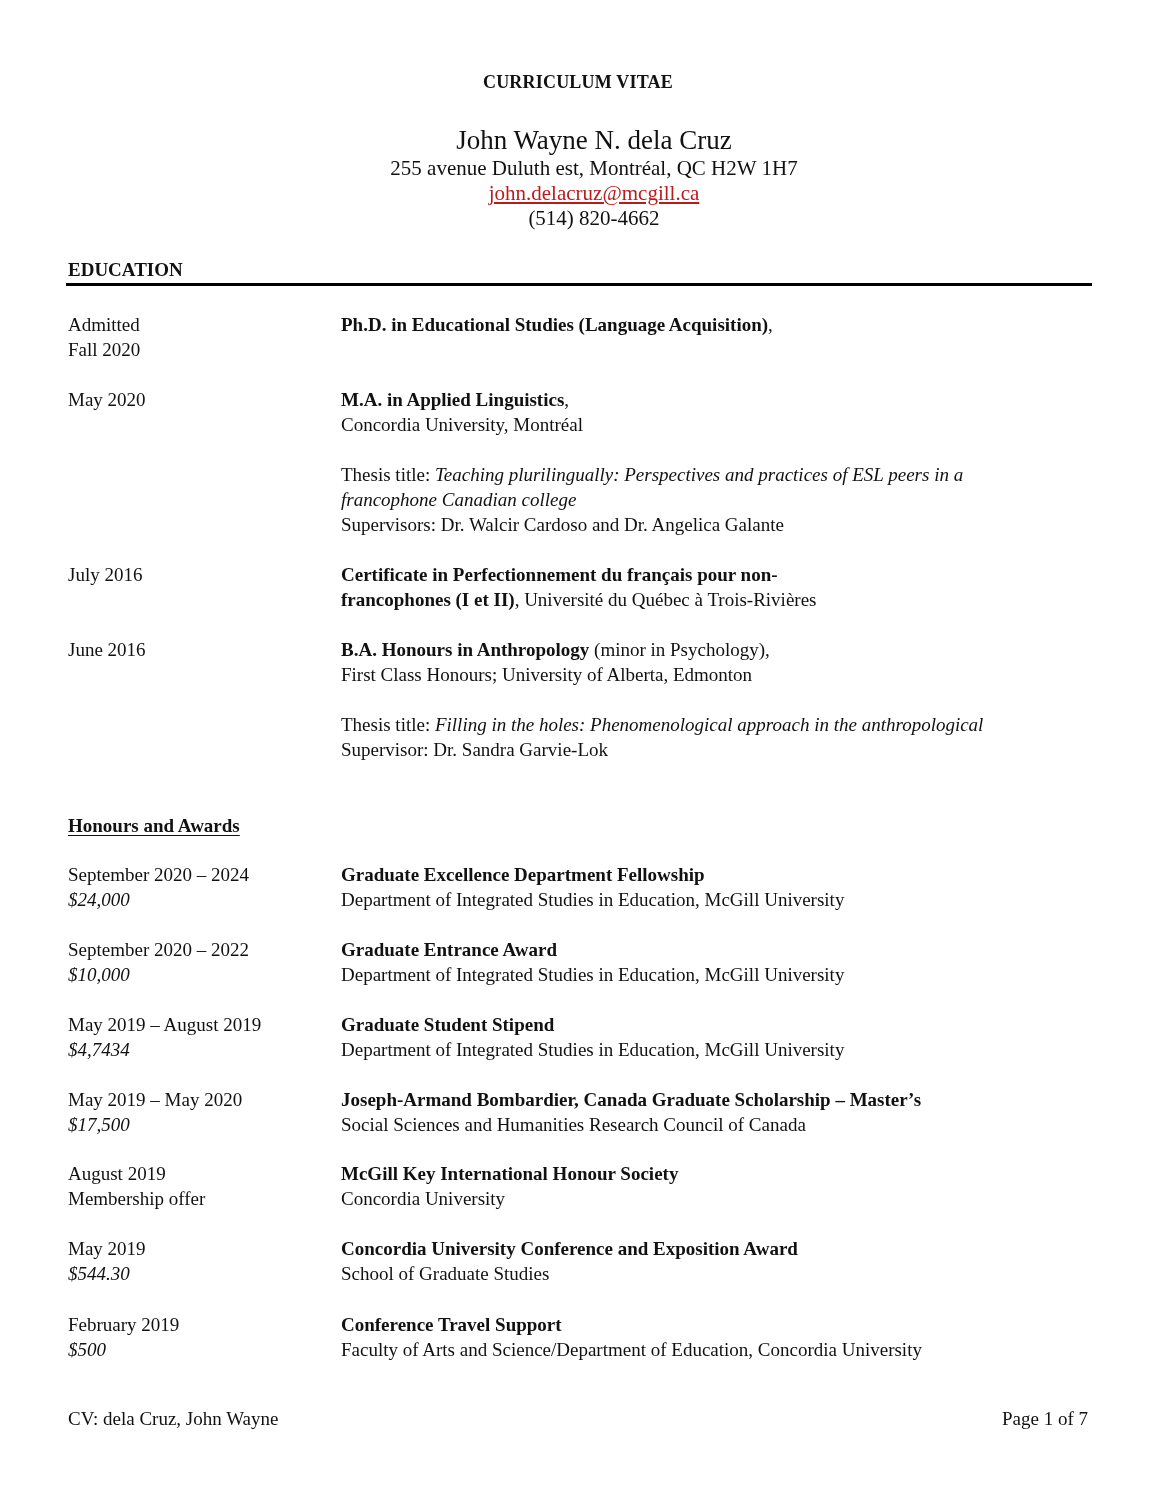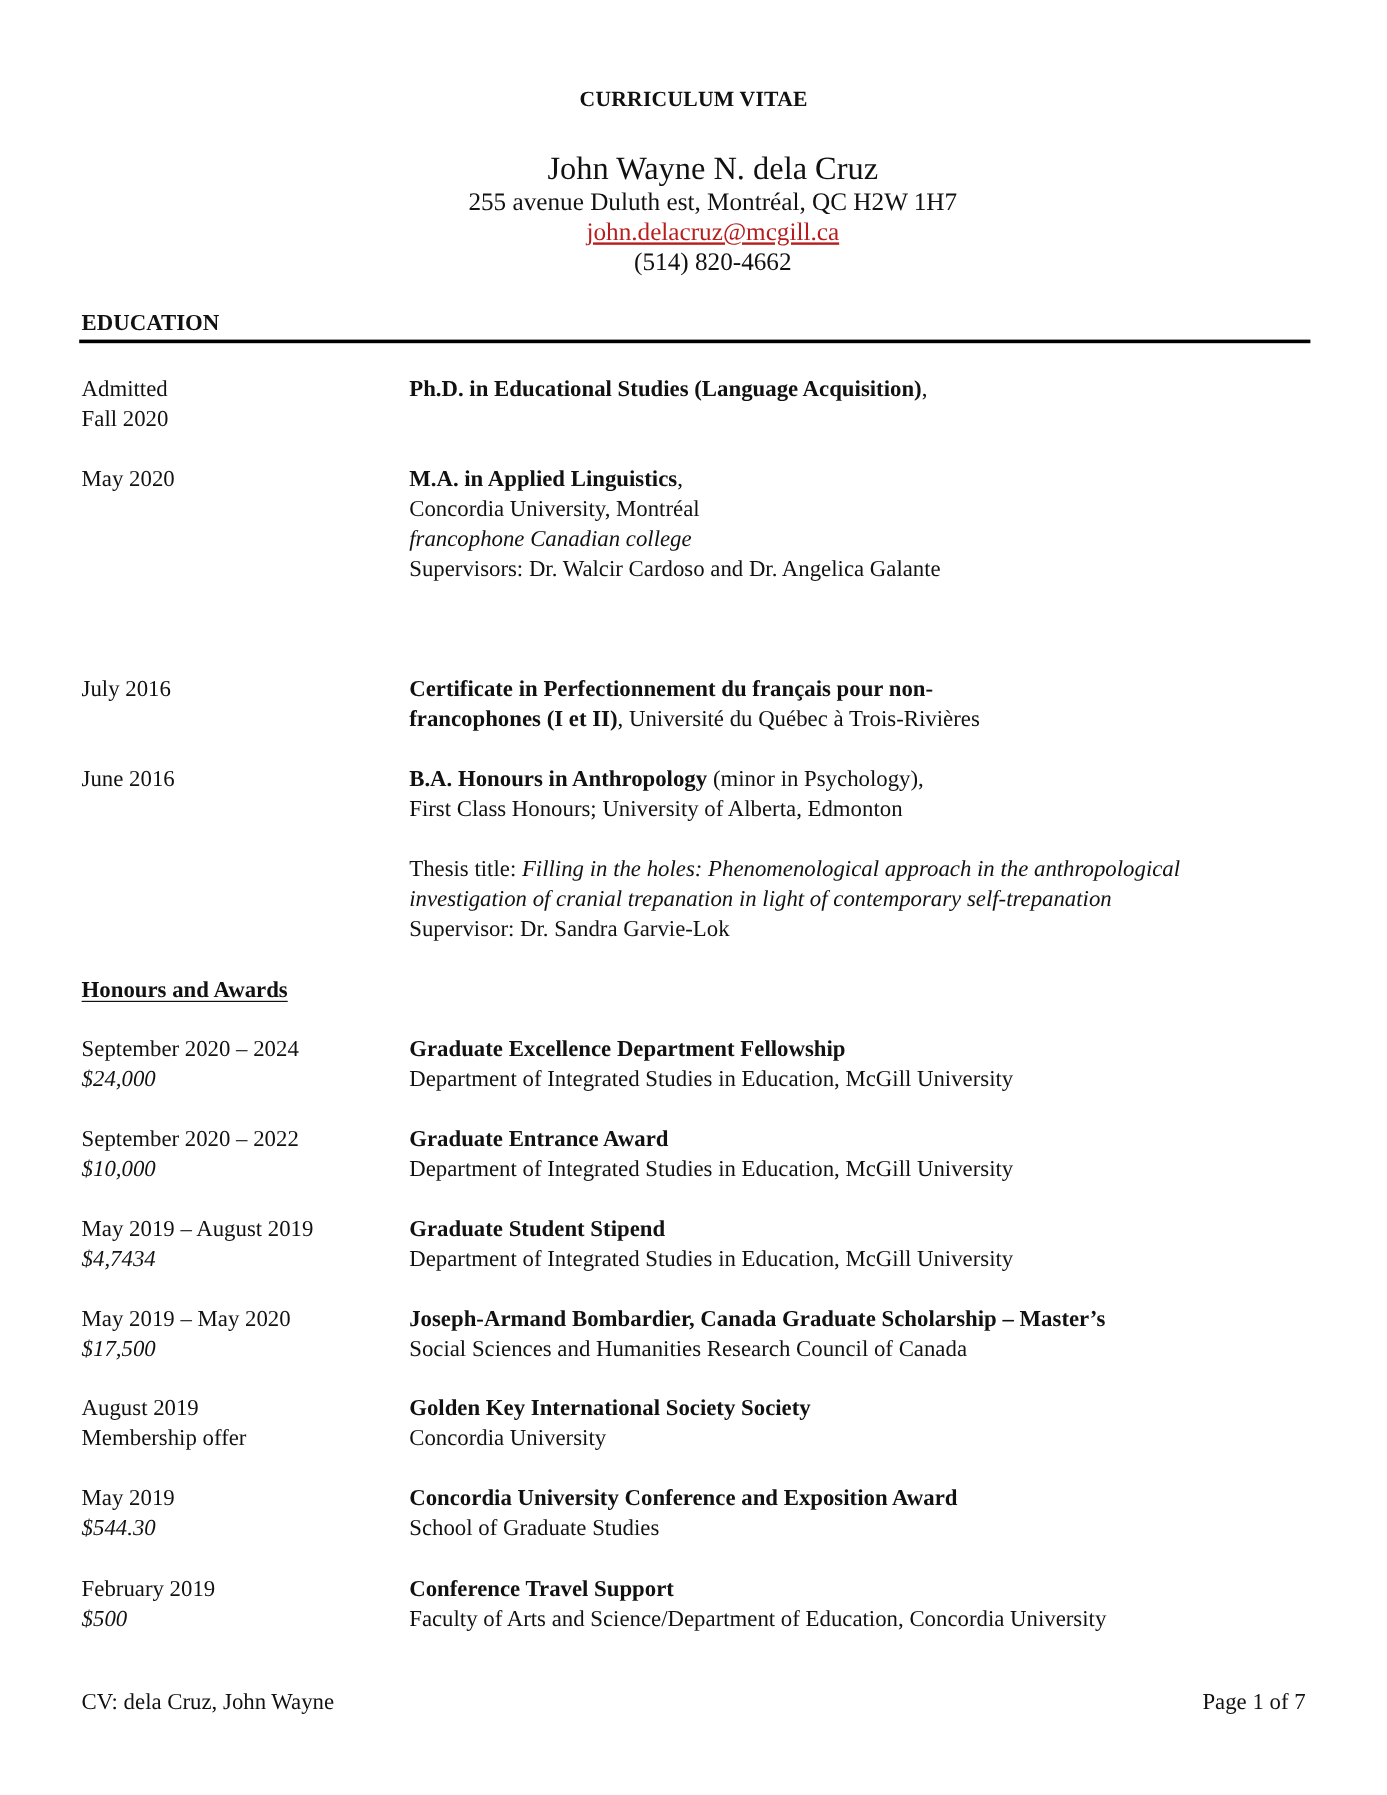--- a/index.html
+++ b/index.html
@@ -136,20 +136,21 @@
     </div>
   </div>
 
   <div class="entry" style="top:387px;">
     <div class="left">
       <span class="line">May 2020</span>
     </div>
     <div class="right">
       <span class="line"><span class="b">M.A. in Applied Linguistics</span><span>,</span></span>
       <span class="line">Concordia University, Montréal</span>
+      <span class="line" style="margin-top:25px;"><span>Thesis title: </span><span class="i">Teaching plurilingually: Perspectives and practices of ESL peers in a</span></span>
       <span class="line i">francophone Canadian college</span>
       <span class="line">Supervisors: Dr. Walcir Cardoso and Dr. Angelica Galante</span>
     </div>
   </div>
 
   <div class="entry" style="top:562px;">
     <div class="left">
       <span class="line">July 2016</span>
     </div>
     <div class="right">
@@ -159,21 +160,20 @@
   </div>
 
   <div class="entry" style="top:637px;">
     <div class="left">
       <span class="line">June 2016</span>
     </div>
     <div class="right">
       <span class="line"><span class="b">B.A. Honours in Anthropology</span><span> (minor in Psychology),</span></span>
       <span class="line">First Class Honours; University of Alberta, Edmonton</span>
       <span class="line" style="margin-top:25px;"><span>Thesis title: </span><span class="i">Filling in the holes: Phenomenological approach in the anthropological</span></span>
-      <span class="line i">investigation of cranial trepanation in light of contemporary self-trepanation</span>
       <span class="line">Supervisor: Dr. Sandra Garvie-Lok</span>
     </div>
   </div>
 
   <div class="section-heading awards">Honours and Awards</div>
 
   <div class="entry" style="top:862px;">
     <div class="left">
       <span class="line">September 2020 – 2024</span>
       <span class="line i">$24,000</span>
@@ -216,21 +216,21 @@
       <span class="line">Social Sciences and Humanities Research Council of Canada</span>
     </div>
   </div>
 
   <div class="entry" style="top:1161px;">
     <div class="left">
       <span class="line">August 2019</span>
       <span class="line">Membership offer</span>
     </div>
     <div class="right">
-      <span class="line b">Golden Key International Society Society</span>
+      <span class="line b">McGill Key International Honour Society</span>
       <span class="line">Concordia University</span>
     </div>
   </div>
 
   <div class="entry" style="top:1236px;">
     <div class="left">
       <span class="line">May 2019</span>
       <span class="line i">$544.30</span>
     </div>
     <div class="right">

